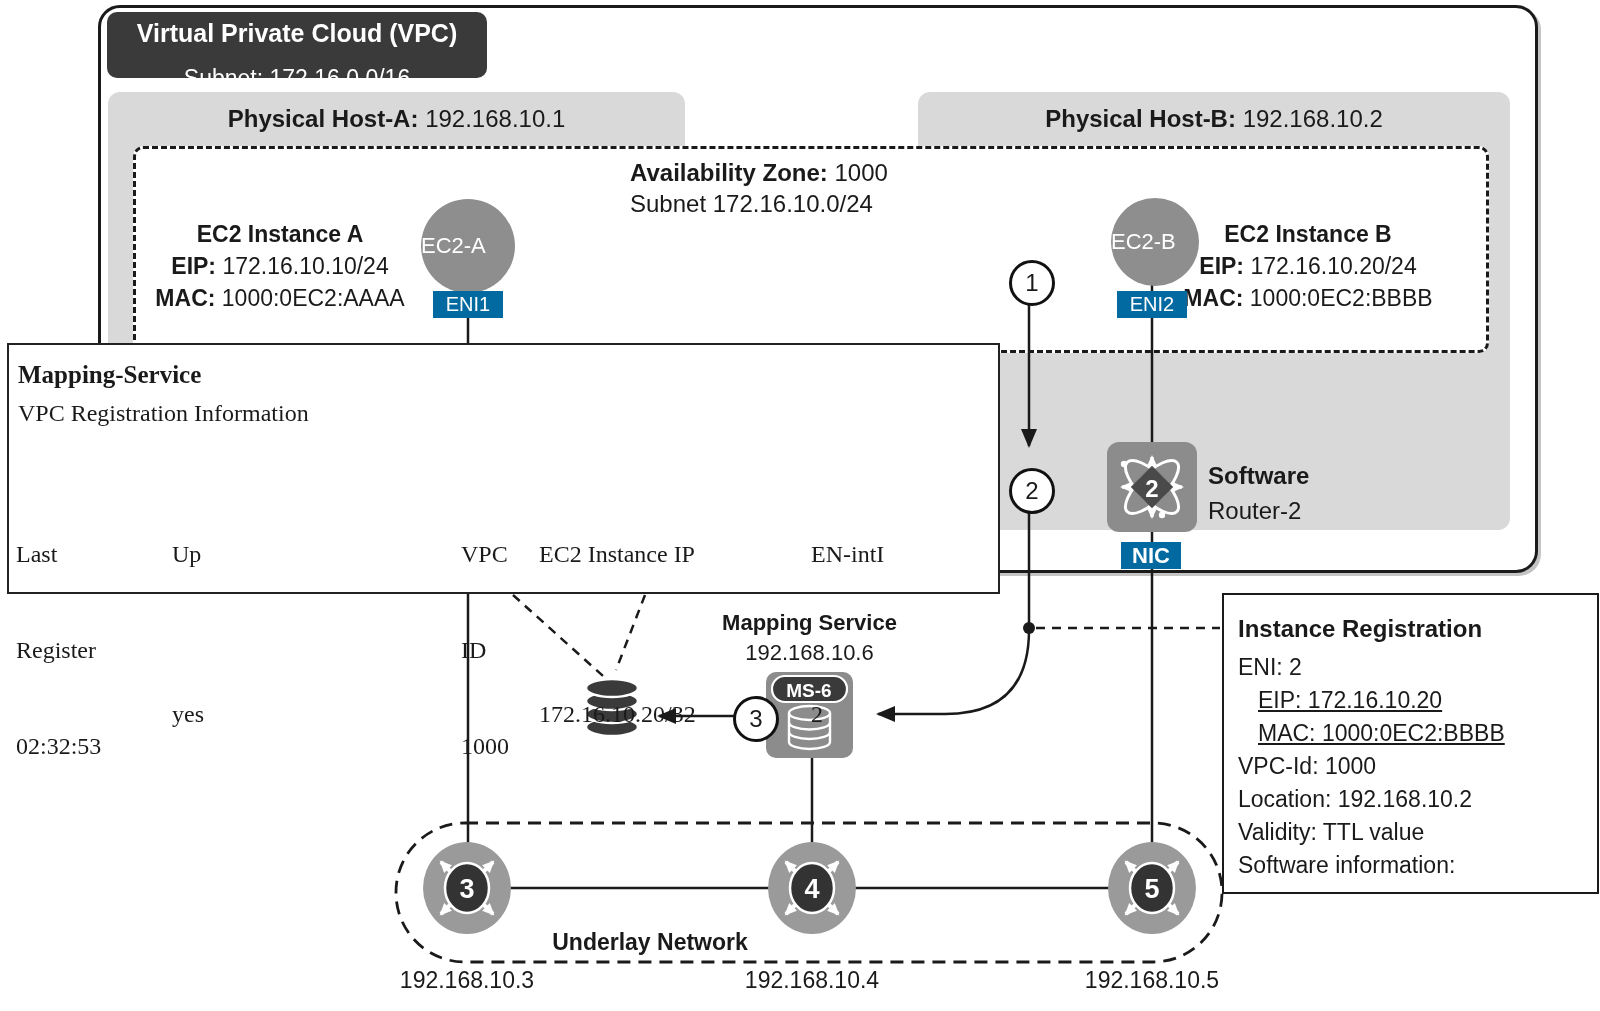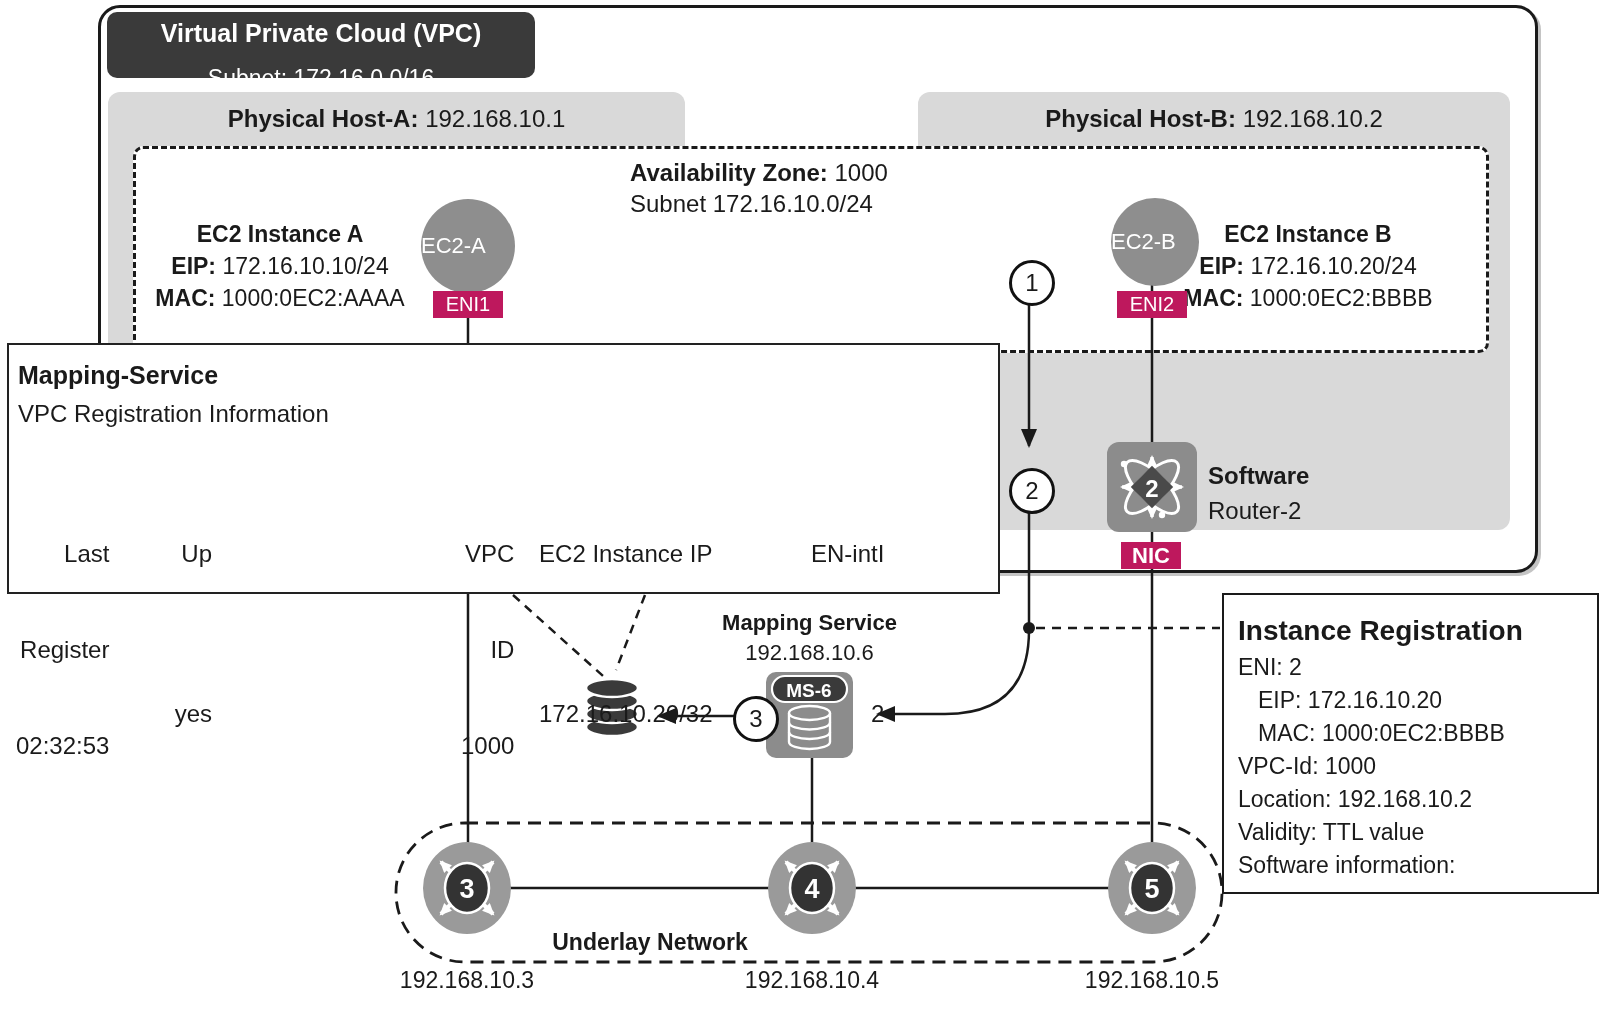--- a/index.html
+++ b/index.html
@@ -6,62 +6,62 @@
   #stage{position:relative;width:1600px;height:1011px;background:#fff;overflow:hidden;
          font-family:"Liberation Sans",sans-serif;color:#1a1a1a;}
   .abs{position:absolute;}
   .z1{z-index:1}.z2{z-index:2}.z3{z-index:3}.z5{z-index:5}
   
   #vpc-box{left:98px;top:5px;width:1434px;height:562px;border:3px solid #1a1a1a;border-radius:22px;
            background:#fff;box-shadow:3px 3px 0 #c4c4c4;}
   #host-a{left:108px;top:92px;width:577px;height:438px;background:#d9d9d9;border-radius:12px;}
   #host-b{left:918px;top:92px;width:592px;height:438px;background:#d9d9d9;border-radius:12px;}
   #az-box{left:133px;top:146px;width:1350px;height:201px;background:#fff;border:3px dashed #1a1a1a;border-radius:10px;}
-  #vpc-title{left:107px;top:12px;width:428px;height:66px;background:#3a3a3a;border-radius:10px;
+  #vpc-title{left:107px;top:12px;width:380px;height:66px;background:#3a3a3a;border-radius:10px;
              text-align:center;color:#fff;}
   #vpc-title .l1{font-weight:bold;font-size:25px;margin-top:7px;}
   #vpc-title .l2{font-size:23px;margin-top:17px;}
   .host-title{top:105px;text-align:center;font-size:24px;}
   .host-title b{font-weight:bold;}
   #az-text{left:630px;top:157px;width:340px;font-size:24px;line-height:31px;}
   
   .ec2-block{top:218px;width:290px;text-align:center;font-size:23px;line-height:32px;}
   .ec2-block .tt{font-weight:bold;}
   .ec2-block b{font-weight:bold;}
   
   .ec2-circle{border-radius:50%;background:#8e8e8e;color:#fff;font-size:22px;}
   #ec2a-circle{left:421px;top:199px;width:94px;height:94px;line-height:94px;}
   #ec2b-circle{left:1111px;top:198px;width:88px;height:88px;line-height:88px;}
-  .tag{background:#be185d;color:#fff;text-align:center;font-size:20px;line-height:27px;height:27px;}
+  .tag{background:#0369a1;color:#fff;text-align:center;font-size:20px;line-height:27px;height:27px;}
   #eni1{left:433px;top:291px;width:70px;}
   #eni2{left:1117px;top:291px;width:70px;}
   #nic{left:1121px;top:542px;width:60px;font-size:22px;font-weight:bold;}
   
   .step{width:40px;height:40px;border:3px solid #111;border-radius:50%;background:#fff;
         text-align:center;font-size:24px;line-height:40px;}
   #step1{left:1009px;top:260px;}
   #step2{left:1009px;top:468px;}
   #step3{left:733px;top:696px;}
   
   #sw-l1{left:1208px;top:462px;font-size:24px;font-weight:bold;}
   #sw-l2{left:1208px;top:497px;font-size:24px;}
   
   #msnode-label{left:697px;top:608px;width:225px;text-align:center;line-height:30px;font-size:22px;}
   #msnode-label .b{font-weight:bold;}
   
   #ms-panel{left:7px;top:343px;width:989px;height:247px;background:#fff;border:2.5px solid #222;
-            font-family:Liberation Sans, sans-serif;text-align:right;}
+            font-family:Liberation Serif, serif;}
   #ms-panel .ttl{position:absolute;left:9px;top:16px;font-size:25px;font-weight:bold;}
   #ms-panel .sub{position:absolute;left:9px;top:55px;font-size:24px;}
   #ms-panel .col{position:absolute;top:129px;font-size:24px;line-height:32px;white-space:pre;}
   
   #reg-panel{left:1222px;top:593px;width:373px;height:297px;background:#fff;border:2.5px solid #1a1a1a;}
-  #reg-panel .ttl{position:absolute;left:14px;top:20px;font-size:28px;font-weight:bold;}
+  #reg-panel .ttl{position:absolute;left:14px;top:20px;font-size:24px;font-weight:bold;}
   #reg-panel .lines{position:absolute;left:14px;top:56px;font-size:23px;line-height:33px;}
-  #reg-panel .lines .ind{padding-left:20px;}
+  #reg-panel .lines .ind{padding-left:20px;text-decoration:underline;}
   
   #underlay-label{left:545px;top:929px;width:210px;text-align:center;font-size:23px;font-weight:bold;}
   .rip{top:967px;width:170px;text-align:center;font-size:23px;}
   #rip3{left:382px;} #rip4{left:727px;} #rip5{left:1067px;}
   
   #overlay{position:absolute;left:0;top:0;z-index:4;}
   .ln{stroke:#1a1a1a;stroke-width:2.5;fill:none;}
   .lnd{stroke:#1a1a1a;stroke-width:2.5;fill:none;stroke-dasharray:9,7;}
   .db{fill:#3a3a3a;stroke:#fff;stroke-width:2.5;}
   .svgtxt{font-family:"Liberation Sans",sans-serif;text-anchor:middle;}

